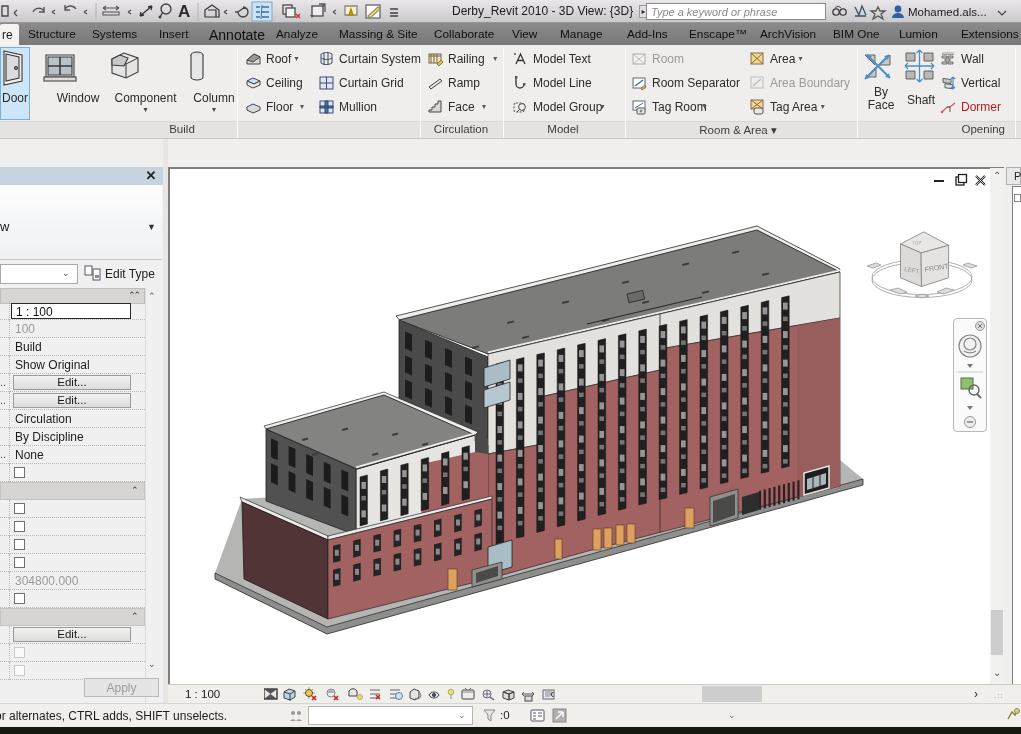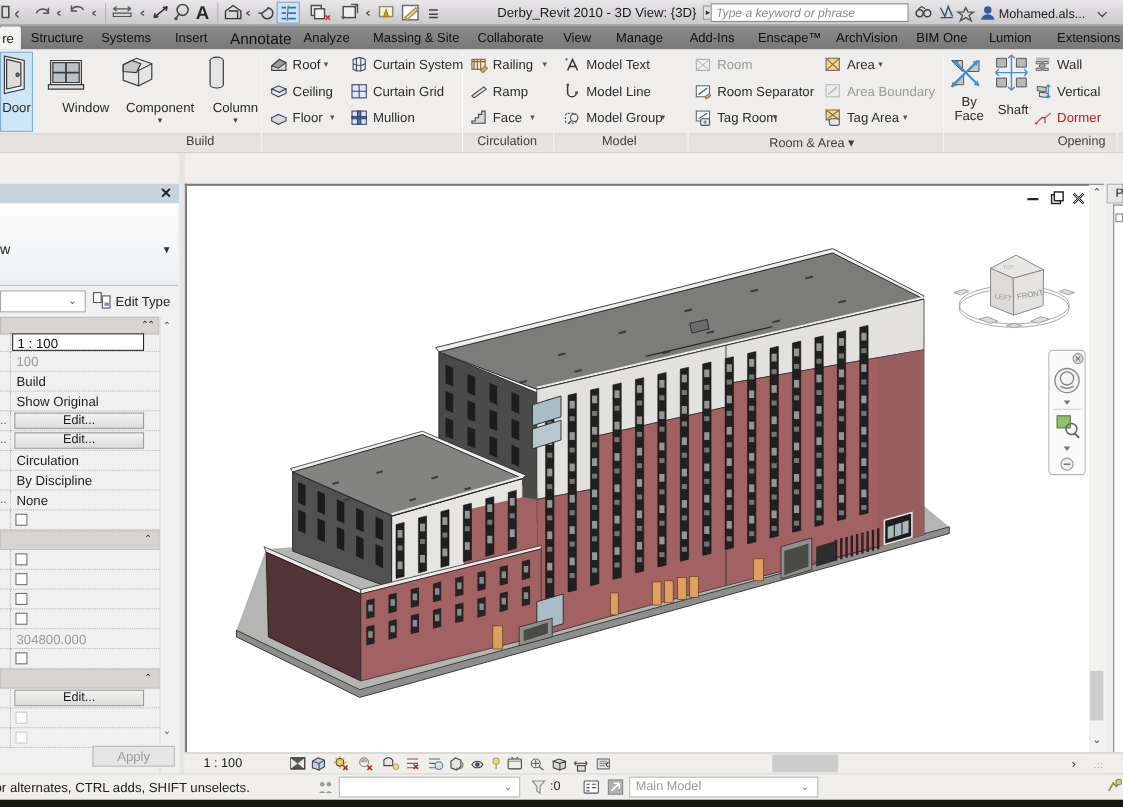--- a/index.html
+++ b/index.html
@@ -813,19 +813,18 @@
     </svg>
 <div class="abs" style="left:500px;top:5px;font-size:11.5px;color:#222">:0</div>
 <svg class="abs" style="left:530px;top:4px" width="16" height="16" viewBox="0 0 16 16">
       <rect x="1" y="2" width="13" height="11" rx="1" fill="#fff" stroke="#556"></rect>
       <path d="M3 5 l3 0 M3 8 l3 0 M3 11 l3 0 M8 5 l4 0 M8 8 l4 0" stroke="#556"></path>
     </svg>
 <svg class="abs" style="left:552px;top:4px" width="16" height="16" viewBox="0 0 16 16">
       <rect x="1" y="1" width="13" height="13" fill="#b0b0b0" stroke="#888"></rect>
       <path d="M4 11 l7 -7 M11 4 l0 5 M11 4 l-5 0" stroke="#fff" stroke-width="1.4" fill="none"></path>
     </svg>
-<div class="abs" style="left:572px;top:2px;width:172px;height:19px;background:#fff;border:1px solid #b5b5b5;font-size:11.5px;color:#9a9a9a;padding:2px 5px">Main Model</div>
 <div class="abs" style="left:728px;top:6px;font-size:9px;color:#777">⌄</div>
 <svg class="abs" style="left:1006px;top:3px" width="14" height="16" viewBox="0 0 14 16">
       <path d="M2 12 l4 -7 l3 3 l3 -5" stroke="#8a8a3a" fill="none" stroke-width="1.5"></path>
       <circle cx="11" cy="4" r="2.5" fill="#d8d84a" stroke="#888"></circle>
     </svg>
 </div>
 <div class="abs" style="left:0;top:727px;width:1021px;height:7px;background:#15180f"></div>
 </body></html>

